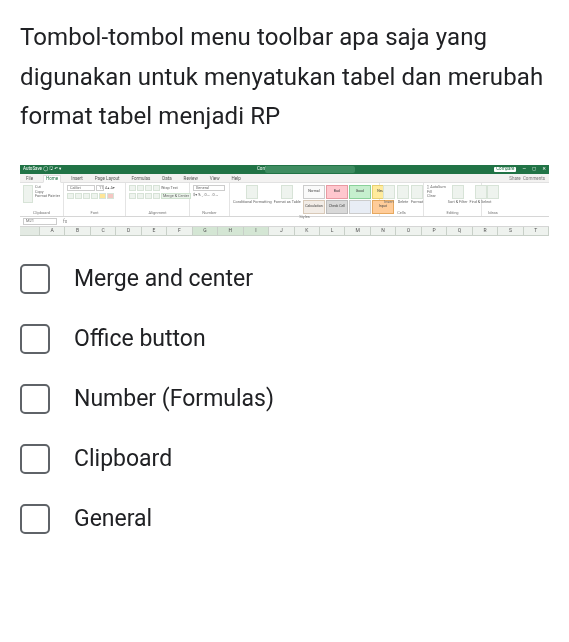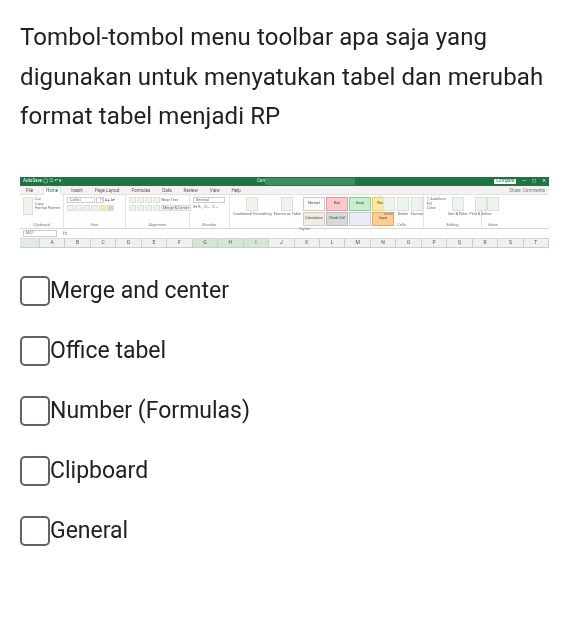--- a/index.html
+++ b/index.html
@@ -7,21 +7,21 @@
       font-family: -apple-system, BlinkMacSystemFont, "Segoe UI", Roboto, Arial, sans-serif;
       background: #fff;
       width: 569px;
       padding: 18px 20px;
       color: #202124;
     }
     .question-text {
       font-size: 24px;
       line-height: 1.65;
       font-weight: 400;
-      margin-bottom: 40px;
+      margin-bottom: 28px;
       letter-spacing: 0.1px;
     }
     .excel-ribbon {
       width: 100%;
       margin-bottom: 28px;
       font-size: 5px;
       line-height: 1;
       user-select: none;
     }
     .ribbon-titlebar {
@@ -117,21 +117,21 @@
     .namebox{border:1px solid #ccc;width:34px;height:7px;display:flex;align-items:center;padding:0 2px;background:#fff;font-size:4px;}
     .fx{color:#888;}
     .col-headers{
       background:#eef2ee;height:9px;display:flex;border-bottom:1px solid #c8d0c8;
       font-size:5px;color:#555;
     }
     .col-headers .rowhead{width:20px;border-right:1px solid #c8d0c8;background:#e3eae3;}
     .col-headers .col{flex:1;border-right:1px solid #c8d0c8;text-align:center;display:flex;align-items:center;justify-content:center;}
     .col-headers .col.sel{background:#d4e6d4;}
     .answers { display: flex; flex-direction: column; gap: 30px; }
-    .answer-row { display: flex; align-items: center; }
+    .answer-row { display: flex; align-items: center; gap: 24px; }
     .checkbox {
       width: 30px; height: 30px;
       border: 2.5px solid #5f6368;
       border-radius: 5px;
       flex-shrink: 0;
       cursor: pointer;
     }
     .answer-label { font-size: 23px; color: #202124; }
   </style>
 </head>
@@ -334,21 +334,21 @@
   </div>
 </div>
 
 <div class="answers">
   <div class="answer-row">
     <div class="checkbox"></div>
     <div class="answer-label">Merge and center</div>
   </div>
   <div class="answer-row">
     <div class="checkbox"></div>
-    <div class="answer-label">Office tabel</div>
+    <div class="answer-label">Office button</div>
   </div>
   <div class="answer-row">
     <div class="checkbox"></div>
     <div class="answer-label">Number (Formulas)</div>
   </div>
   <div class="answer-row">
     <div class="checkbox"></div>
     <div class="answer-label">Clipboard</div>
   </div>
   <div class="answer-row">

